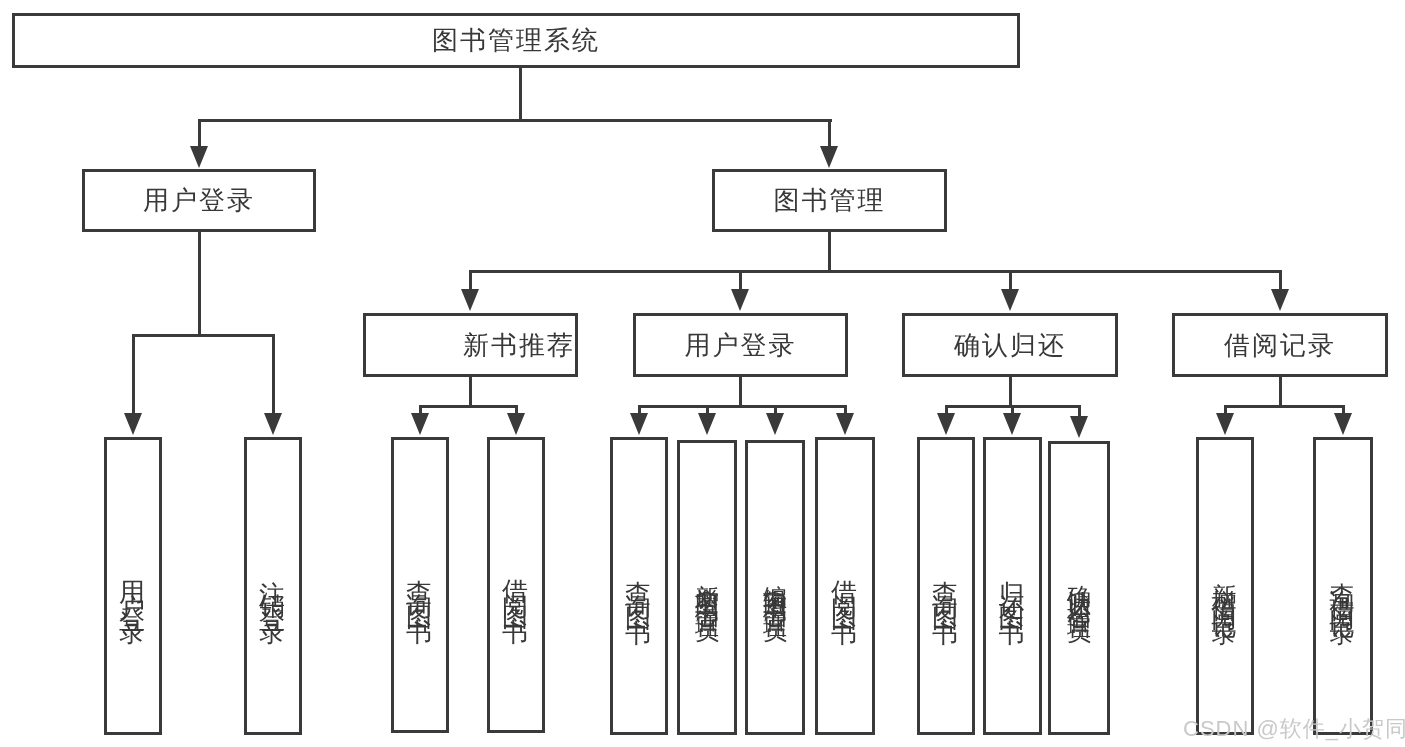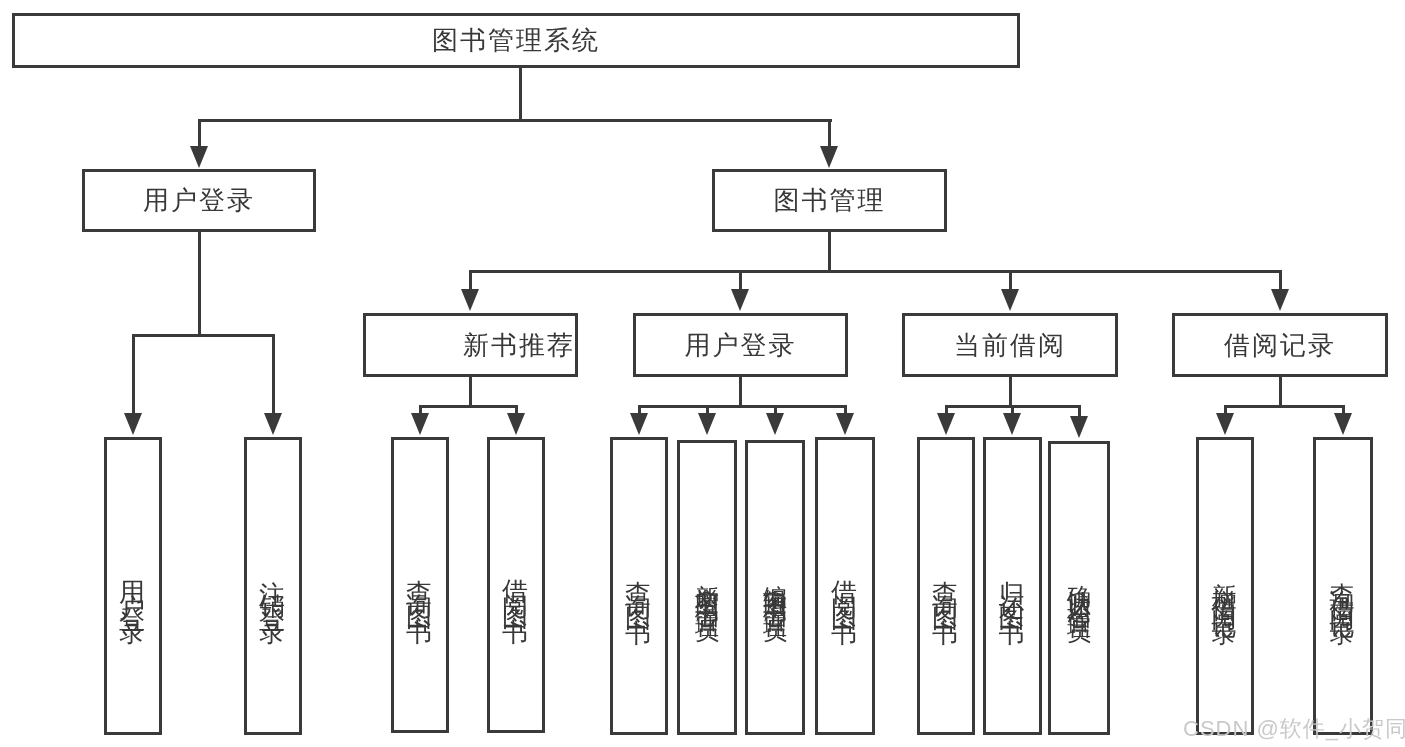--- a/index.html
+++ b/index.html
@@ -81,21 +81,21 @@
     <span>图书管理</span>
   </div>
 
   <div class="node" style="left:363px; top:313px; width:215px; height:64px;justify-content:flex-end;">
     <span>新书推荐</span>
   </div>
   <div class="node" style="left:633px; top:313px; width:215px; height:64px;">
     <span>用户登录</span>
   </div>
   <div class="node" style="left:902px; top:313px; width:216px; height:64px;">
-    <span>当前借阅</span>
+    <span>确认归还</span>
   </div>
   <div class="node" style="left:1172px; top:313px; width:216px; height:64px;">
     <span>借阅记录</span>
   </div>
 
   <div class="node leaf" style="left:104px; top:437px; width:58px; height:298px;">
     <span>用户登录</span>
   </div>
   <div class="node leaf" style="left:244px; top:437px; width:58px; height:298px;">
     <span>注销登录</span>

